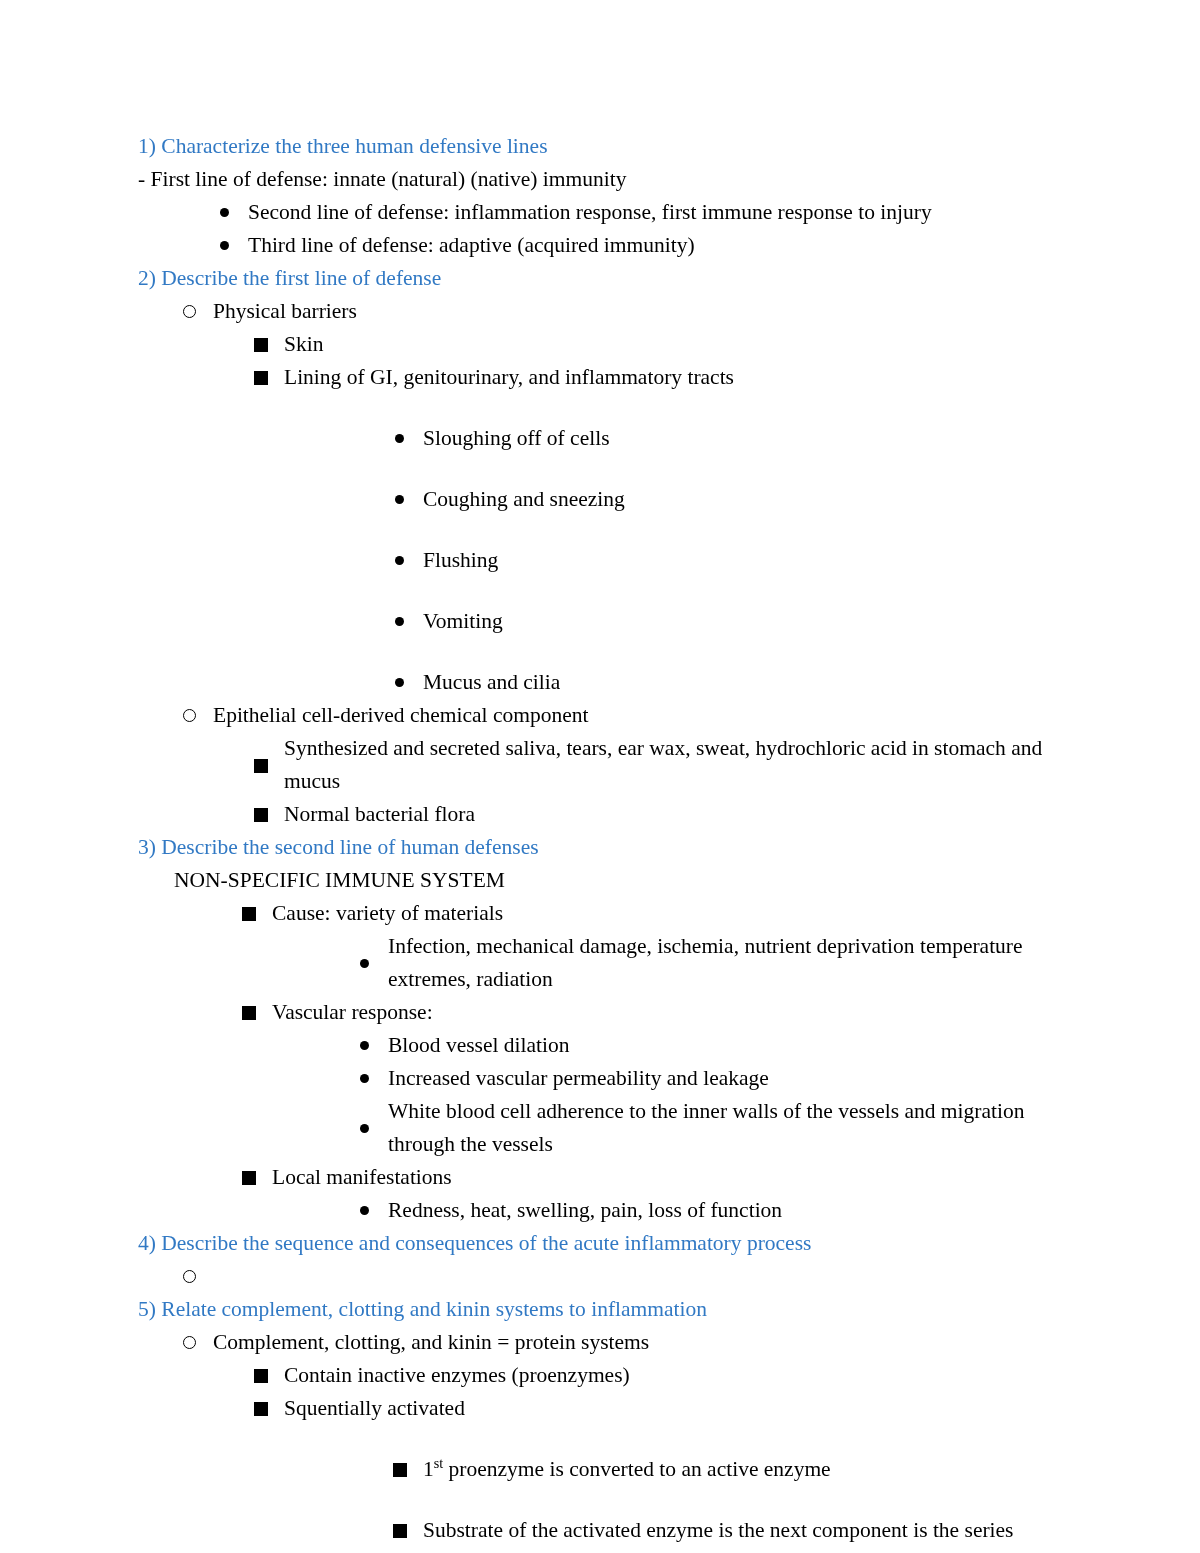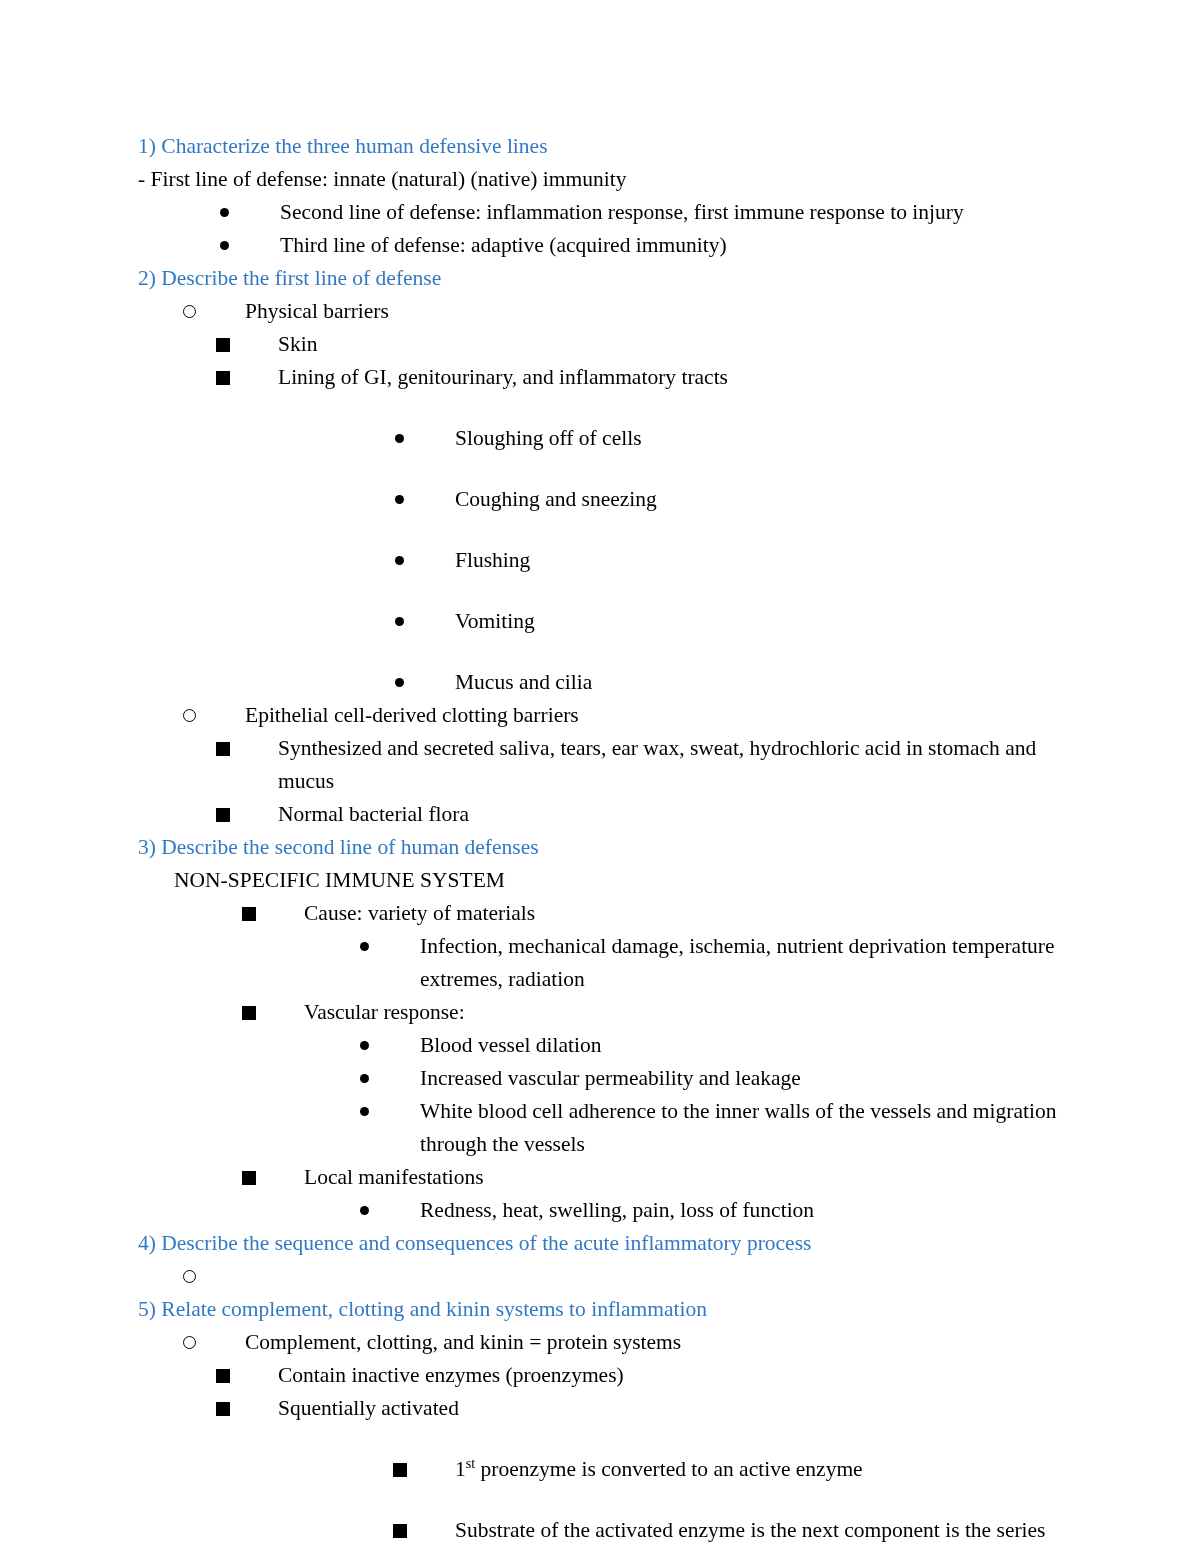--- a/index.html
+++ b/index.html
@@ -38,24 +38,23 @@
   
   .plain {
     margin: 0;
     line-height: 33px;
   }
   .plain.indent-1 { padding-left: 36px; }
 
   
   .row {
     display: flex;
-    align-items: flex-start;
+    align-items: center;
     line-height: 33px;
     margin: 0;
-    gap: 32px;
   }
   .bullet {
     flex: 0 0 auto;
     width: 30px;
     text-align: left;
     line-height: 33px;
     font-family: "DejaVu Sans", sans-serif;
   }
   .btext {
     flex: 1 1 auto;
@@ -89,21 +88,21 @@
     border-radius: 50%;
     margin-top: 12px;
     margin-left: 2px;
     vertical-align: top;
   }
 
   
   .lvl-a  { margin-left: 45px; }   
   .lvl-b1 { margin-left: 80px; }   
   .lvl-b2 { margin-left: 104px; }  
-  .lvl-c  { margin-left: 78px; }  
+  .lvl-c  { margin-left: 116px; }  
   .lvl-d1 { margin-left: 220px; }  
   .lvl-d  { margin-left: 255px; margin-top: 28px; }  
 
   .sup { font-size: 0.66em; vertical-align: super; line-height: 0; }
 </style>
 </head>
 <body>
 
 <div class="page">
   <div class="doc">
@@ -159,21 +158,21 @@
       <span class="btext">Vomiting</span>
     </div>
 
     <div class="row lvl-d">
       <span class="bullet"><i class="b-disc"></i></span>
       <span class="btext">Mucus and cilia</span>
     </div>
 
     <div class="row lvl-a">
       <span class="bullet"><i class="b-circle"></i></span>
-      <span class="btext">Epithelial cell-derived clotting barriers</span>
+      <span class="btext">Epithelial cell-derived chemical component</span>
     </div>
 
     <div class="row lvl-c">
       <span class="bullet"><i class="b-square"></i></span>
       <span class="btext">Synthesized and secreted saliva, tears, ear wax, sweat, hydrochloric acid in stomach and mucus</span>
     </div>
 
     <div class="row lvl-c">
       <span class="bullet"><i class="b-square"></i></span>
       <span class="btext">Normal bacterial flora</span>

